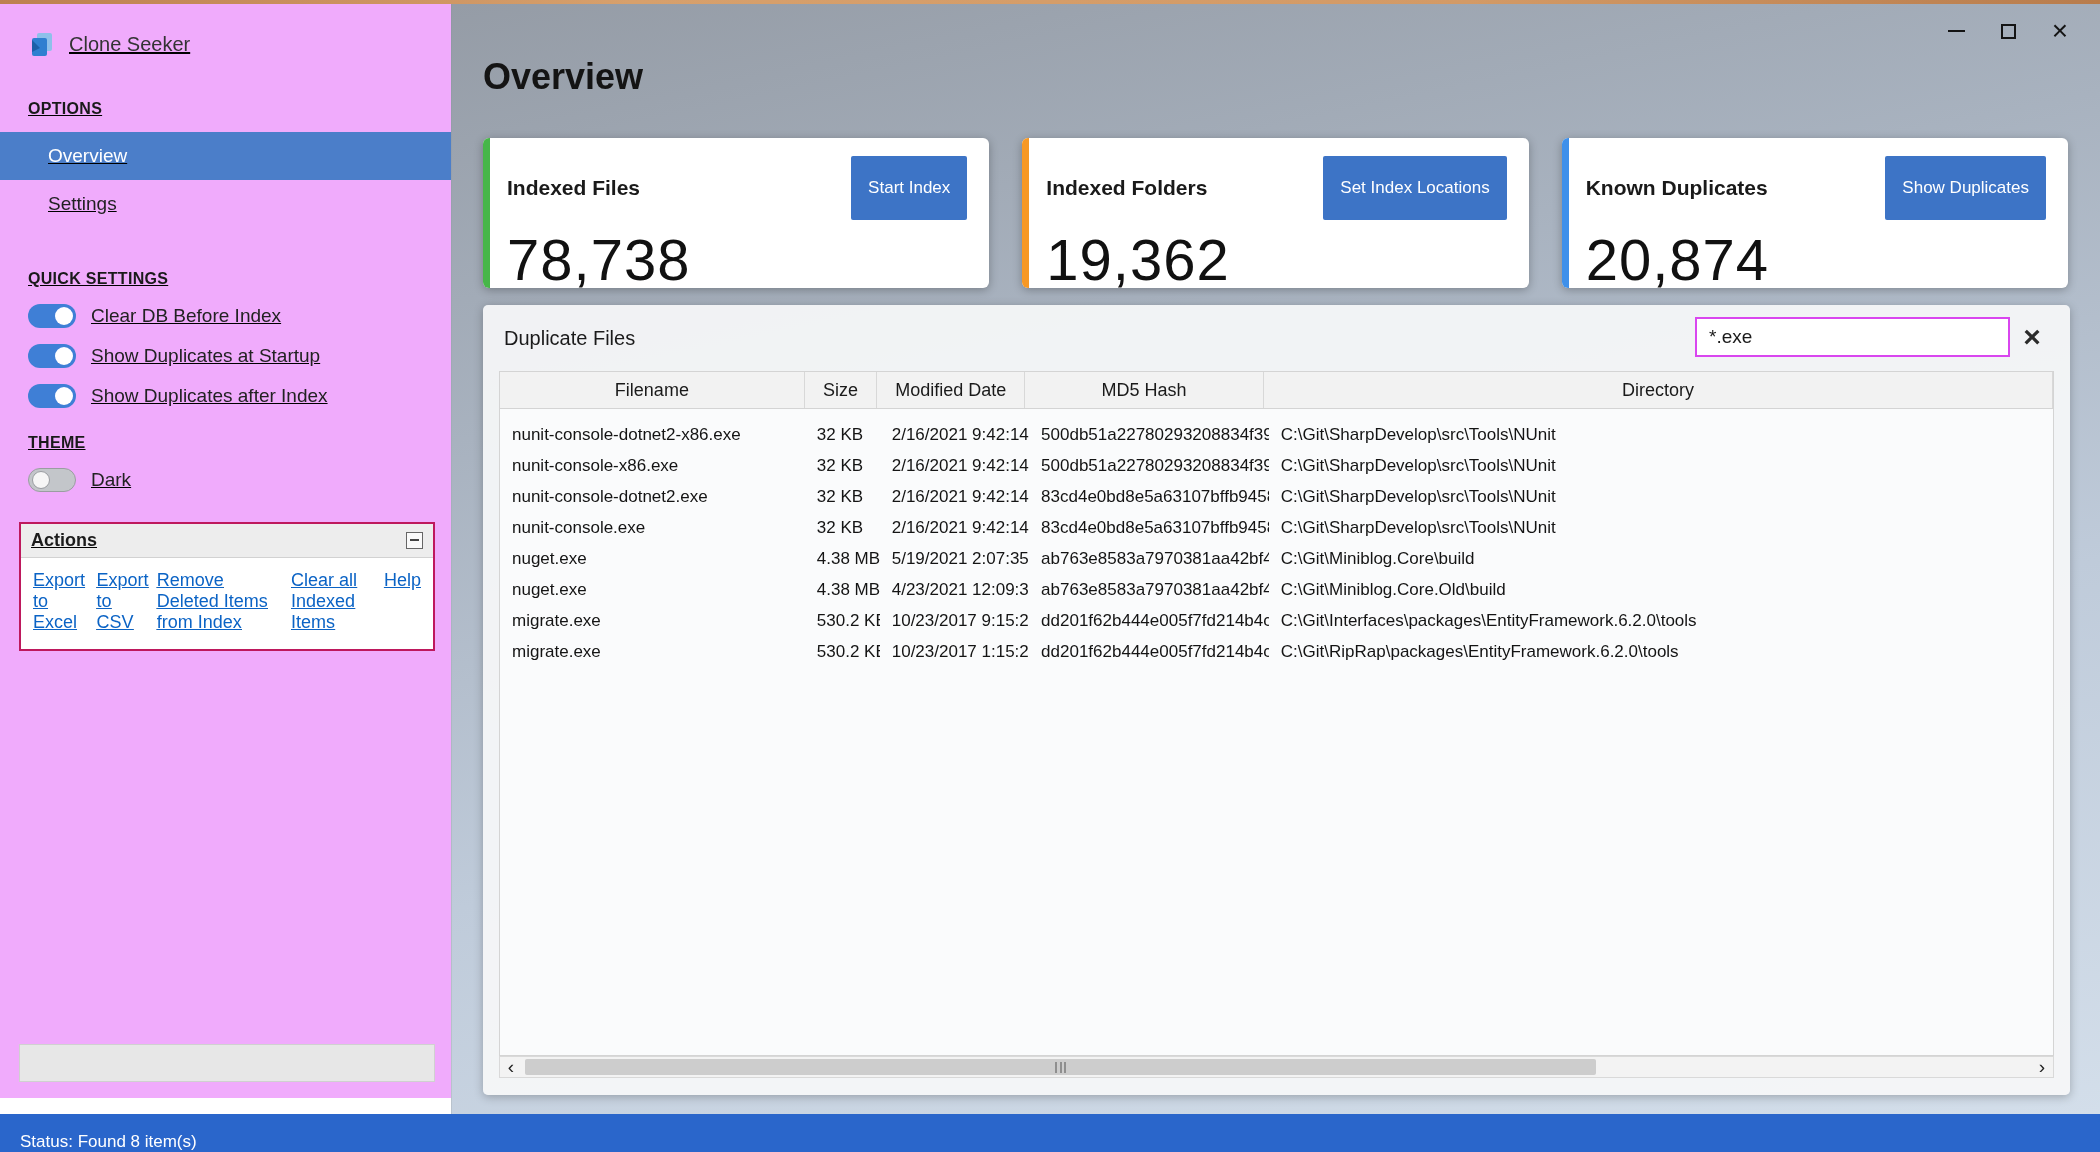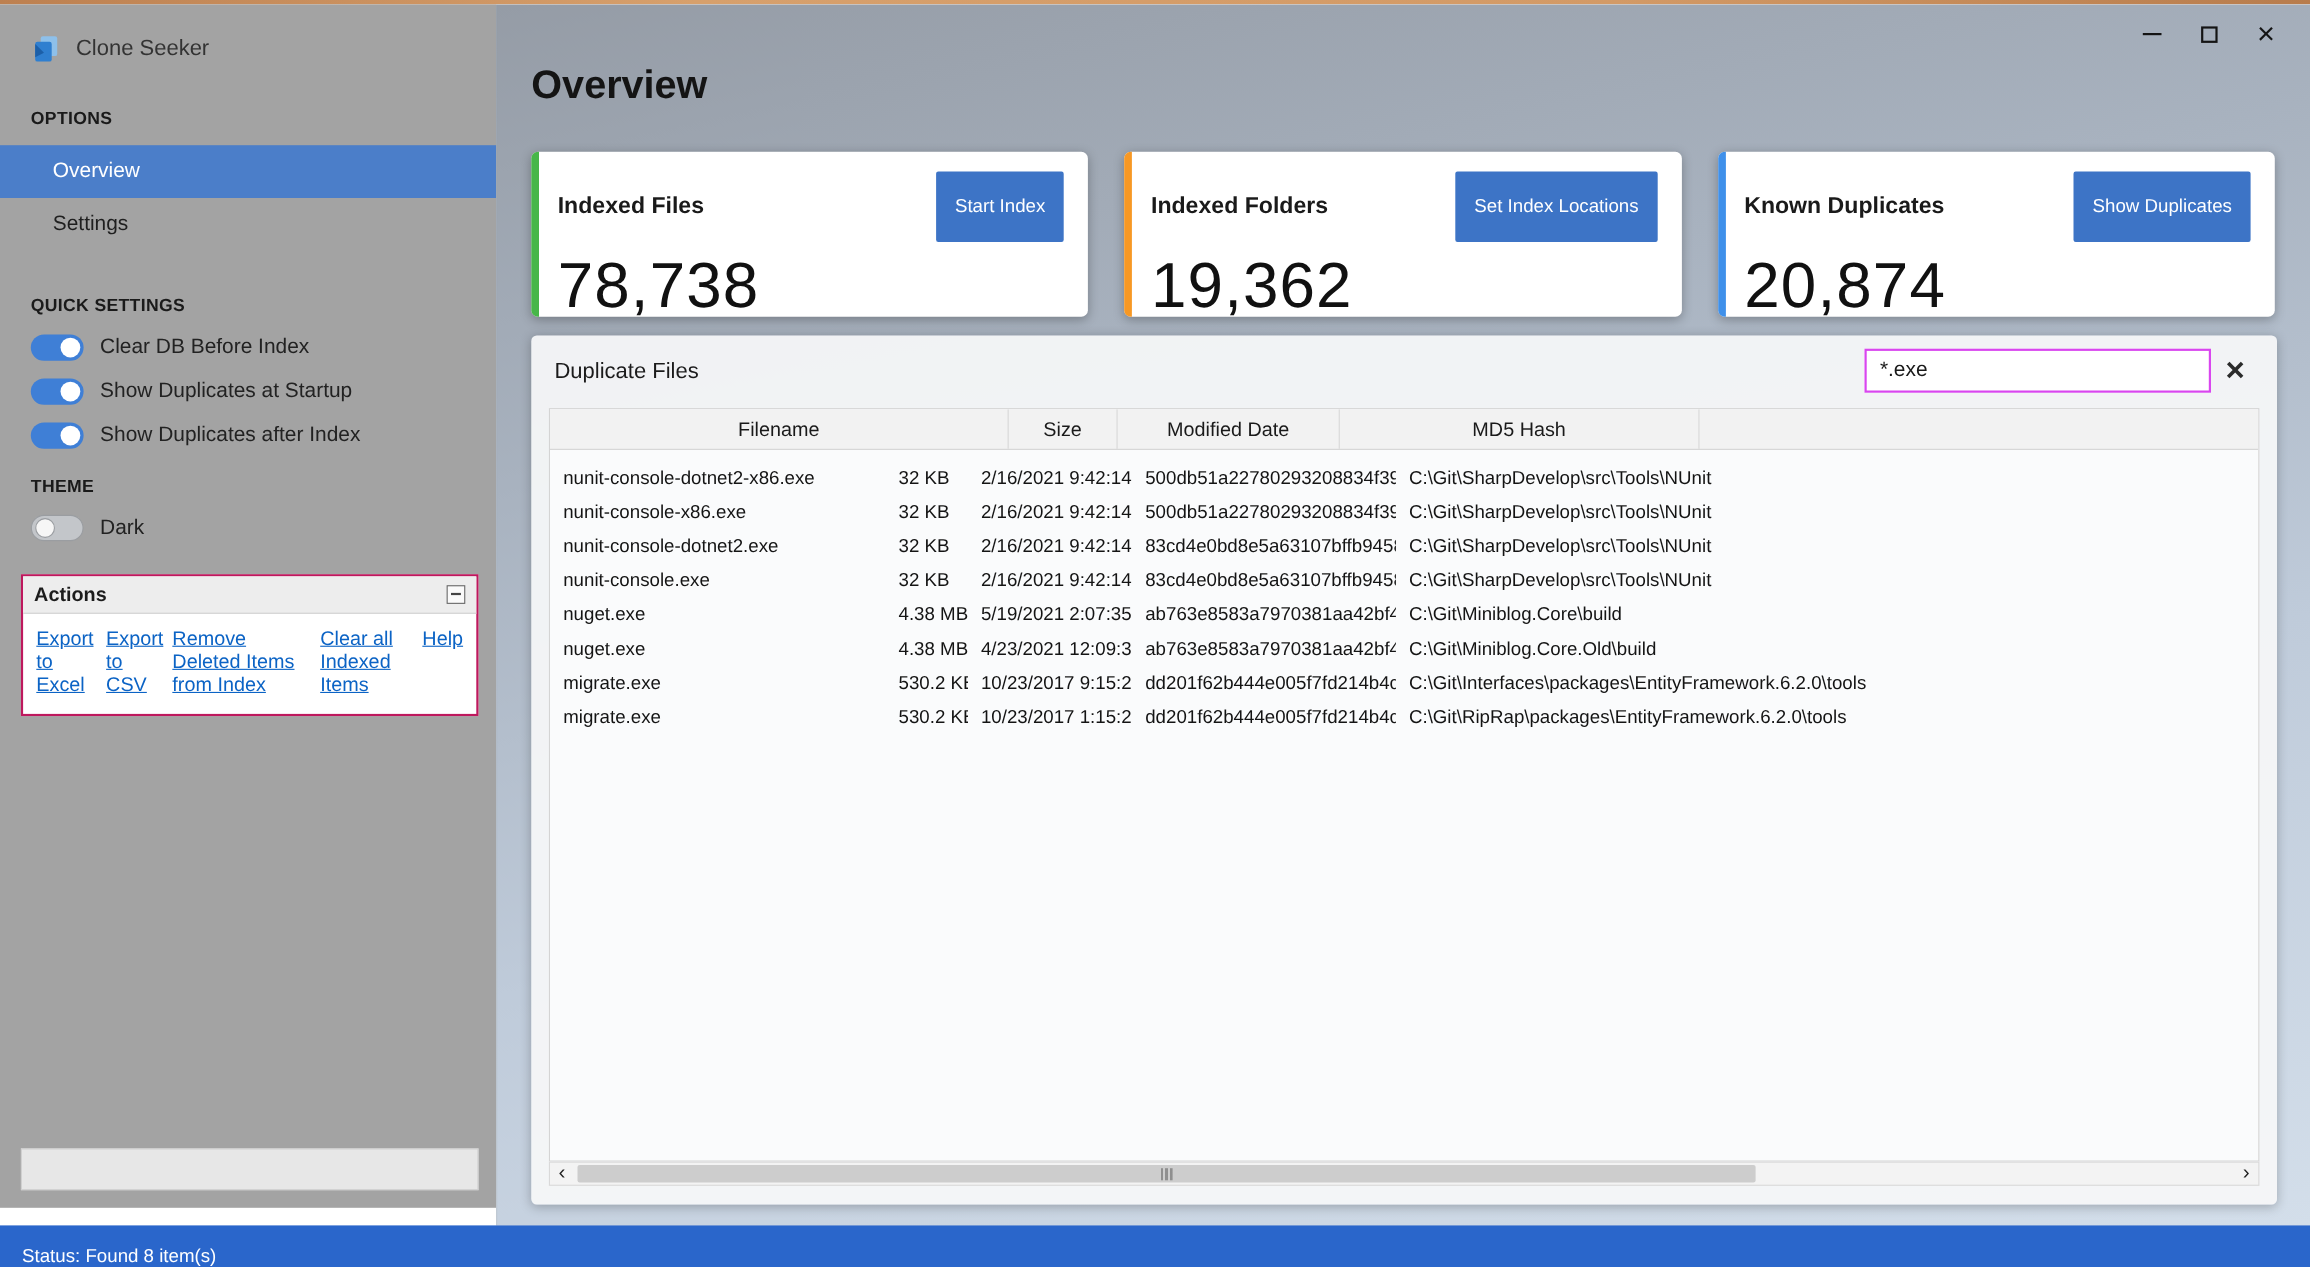--- a/index.html
+++ b/index.html
@@ -4,21 +4,21 @@
 <style>
   html,body{margin:0;padding:0;width:2100px;height:1152px;overflow:hidden;
     font-family:"Liberation Sans","DejaVu Sans",sans-serif;}
   .window{position:relative;width:2100px;height:1152px;background:#fff;}
 
   
   .top-accent{position:absolute;left:0;top:0;width:100%;height:4px;
     background:linear-gradient(90deg,#bd8050,#d7a06c 30%,#d39a66 70%,#b87c4c);}
 
   
-  .sidebar{position:absolute;left:0;top:4px;bottom:54px;width:451px;background:#a3a3a3;}
+  .sidebar{position:absolute;left:0;top:4px;bottom:54px;width:451px;background:#f0abfc;text-decoration:underline;}
   .logo-row{display:flex;align-items:center;gap:13px;margin:26px 0 0 28px;}
   .logo-row svg{display:block;}
   .app-title{font-size:20px;color:#333;}
   .section-header{margin:42px 0 0 28px;font-size:16px;font-weight:700;color:#1a1a1a;letter-spacing:.3px;}
   .nav{margin-top:14px;}
   .nav-item{height:48px;line-height:48px;padding-left:48px;font-size:19px;color:#1f1f1f;cursor:pointer;}
   .nav-item.selected{background:#4b7ec9;color:#fff;}
   .toggle-row{display:flex;align-items:center;gap:15px;margin:16px 0 0 28px;}
   .toggle{position:relative;width:48px;height:24px;border-radius:12px;background:#3f7fd6;flex:0 0 auto;cursor:pointer;}
   .toggle .knob{position:absolute;top:3px;width:18px;height:18px;border-radius:50%;background:#fff;}
@@ -209,20 +209,21 @@
         <input class="search" type="text" value="*.exe" style="">
         <button class="clear-btn">×</button>
       </div>
 
       <div class="table-wrap">
         <div class="thead">
           <div class="th c0">Filename</div>
           <div class="th c1">Size</div>
           <div class="th c2">Modified Date</div>
           <div class="th c3">MD5 Hash</div>
+          <div class="th c4">Directory</div>
         </div>
         <div class="tbody">
           <div class="trow">
             <div class="td c0">nunit-console-dotnet2-x86.exe</div>
             <div class="td c1">32 KB</div>
             <div class="td c2">2/16/2021 9:42:14 AM</div>
             <div class="td c3">500db51a22780293208834f39e8c0389</div>
             <div class="td c4">C:\Git\SharpDevelop\src\Tools\NUnit</div>
           </div>
           <div class="trow">

